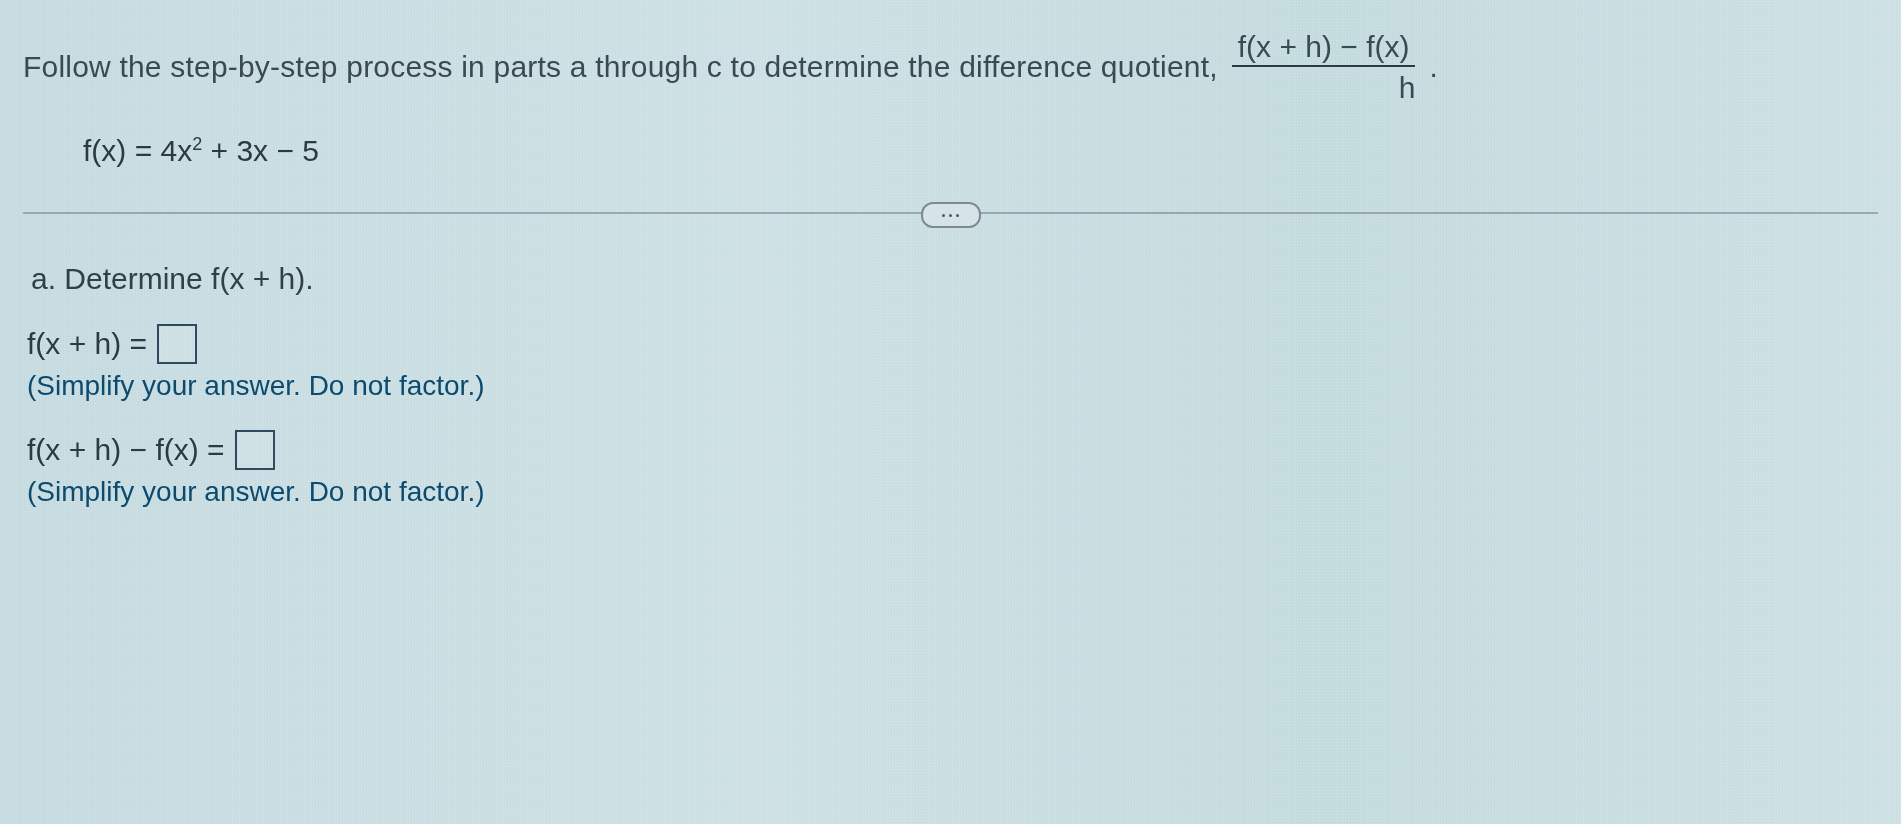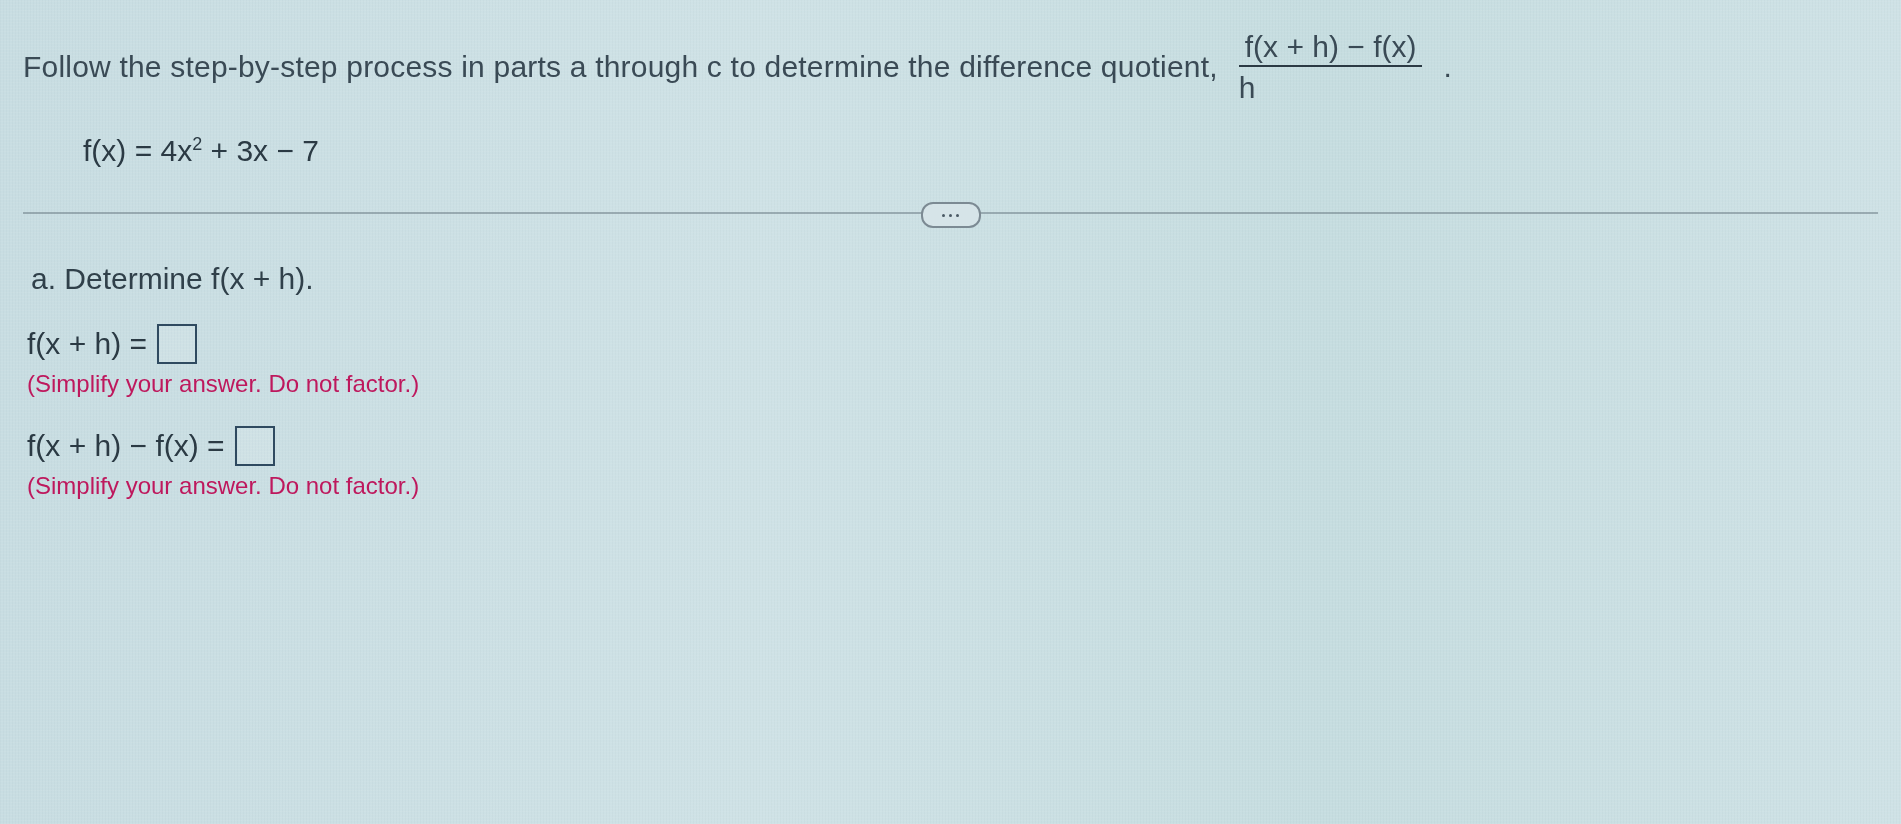--- a/index.html
+++ b/index.html
@@ -29,22 +29,22 @@
     color: #3a4a55;
     margin-top: 10px;
     margin-bottom: 30px;
   }
   .topline .lead {
     letter-spacing: 0.2px;
   }
   .frac {
     display: inline-flex;
     flex-direction: column;
-    align-items: flex-start;
-    margin: 0 21px;
+    align-items: flex-end;
+    margin: 0 14px;
     line-height: 1.1;
   }
   .frac .num {
     border-bottom: 2px solid #2b3a44;
     padding: 0 6px 2px 6px;
   }
   .frac .den {
     padding-top: 4px;
   }
   .eqline {
@@ -107,41 +107,41 @@
   .ans-box {
     display: inline-block;
     width: 40px;
     height: 40px;
     border: 2px solid #2f4a60;
     background: rgba(255,255,255,0.1);
     margin-left: 10px;
     box-sizing: border-box;
   }
   .hint {
-    font-size: 24px;
-    color: #be185d;
+    font-size: 28px;
+    color: #0c4a6e;
     margin: 2px 0 28px 4px;
   }
 </style>
 </head>
 <body>
 
 <div class="container">
 
   <div class="topline">
     <span class="lead">Follow the step-by-step process in parts a through c to determine the difference quotient,</span>
     <span class="frac">
       <span class="num">f(x + h) − f(x)</span>
       <span class="den">h</span>
     </span>
     <span>.</span>
   </div>
 
   <div class="eqline">
-    <span>f(x) = 4x</span><sup>2</sup><span> + 3x − 7</span>
+    <span>f(x) = 4x</span><sup>2</sup><span> + 3x − 5</span>
   </div>
 
   <div class="divider-wrap">
     <div class="hline"></div>
     <div class="pill">
       <span class="dot"></span>
       <span class="dot"></span>
       <span class="dot"></span>
     </div>
   </div>

